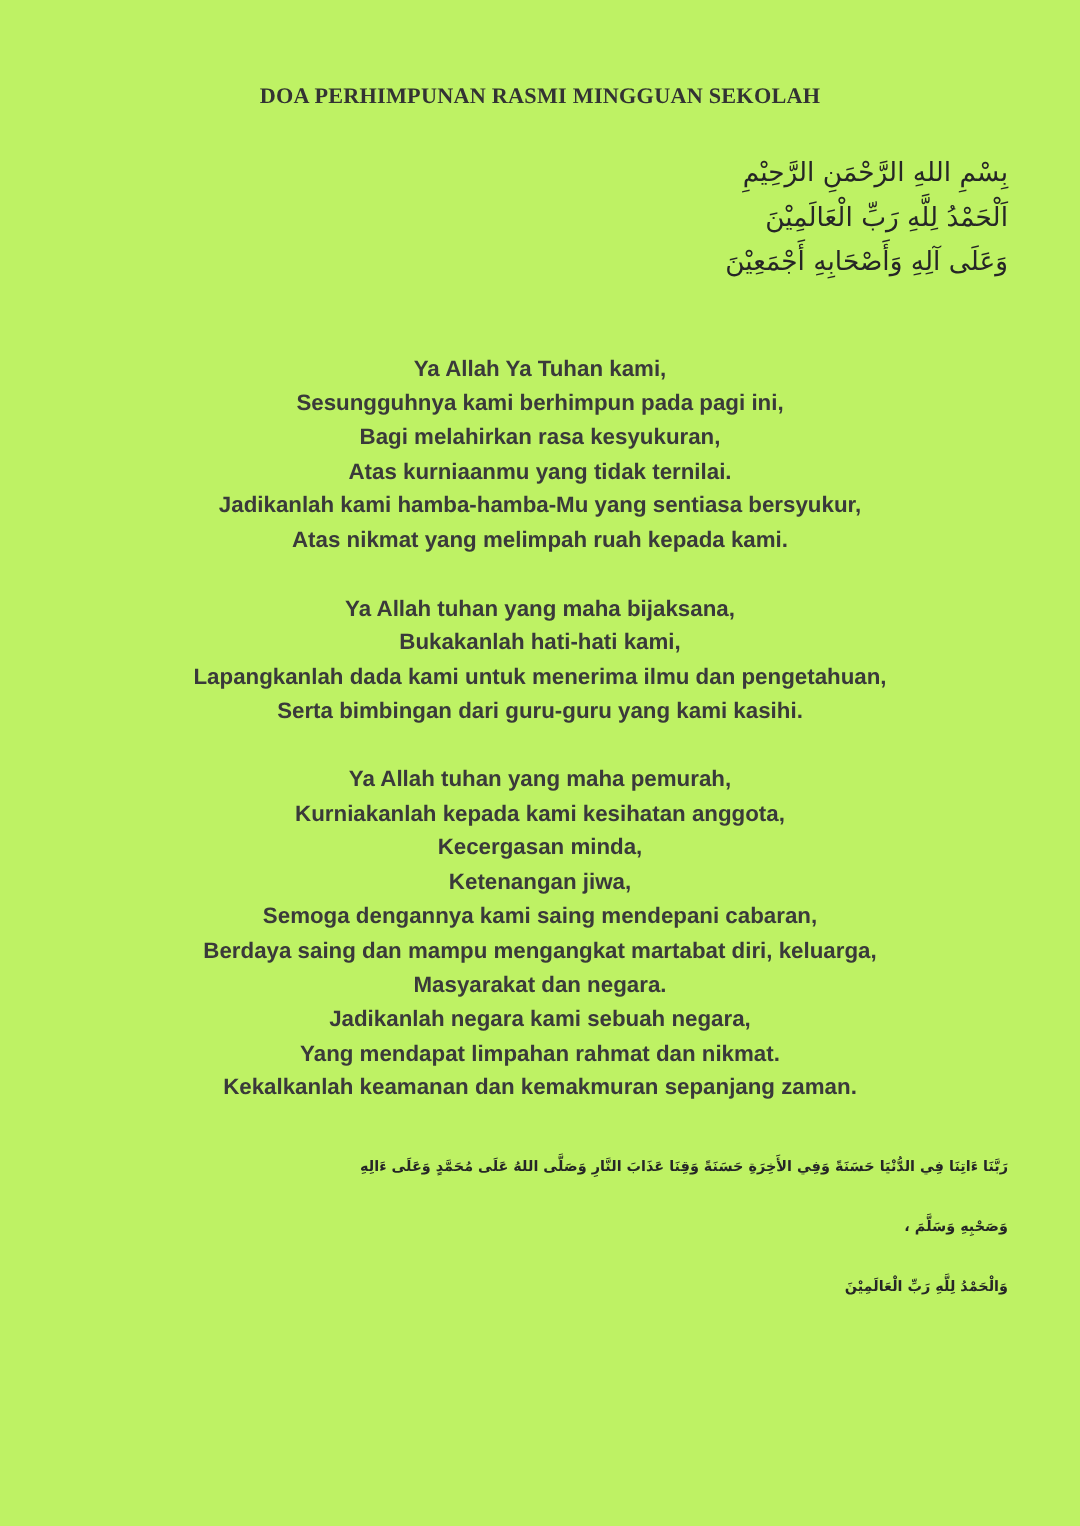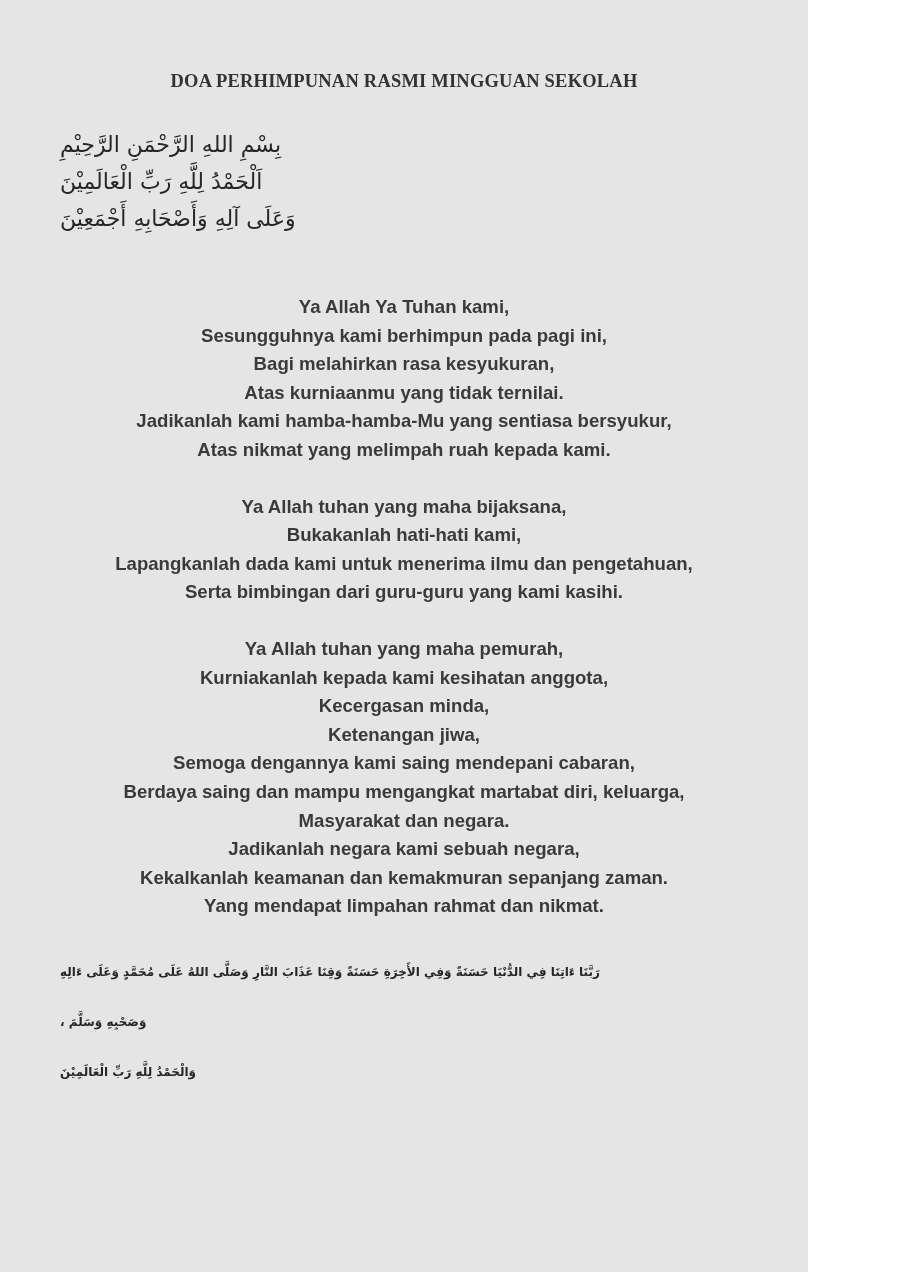--- a/index.html
+++ b/index.html
@@ -13,42 +13,42 @@
     width: 900px;
     height: 1272px;
     font-family: "Liberation Sans", sans-serif;
     color: #3a3a3a;
     -webkit-font-smoothing: antialiased;
     overflow: hidden;
   }
 
   .page {
     position: relative;
-    width: 808px;
+    width: 900px;
     height: 1272px;
-    background: #e5e5e5;
+    background: #bef264;
     box-sizing: border-box;
     padding: 0 60px;
   }
 
   
   .doc-title {
     text-align: center;
     font-family: "Liberation Serif", "DejaVu Serif", serif;
     font-weight: bold;
     font-size: 18.5px;
     letter-spacing: 0.2px;
     color: #333333;
     margin: 0;
     padding-top: 71px;
   }
 
   
   .arabic-block {
-    text-align: left;
+    text-align: right;
     direction: rtl;
     unicode-bidi: isolate;
     font-family: "DejaVu Sans", "Liberation Sans", sans-serif;
     color: #262626;
   }
 
   .arabic-opening {
     margin-top: 34px;
   }
 
@@ -122,22 +122,22 @@
       </div>
       <div class="stanza">
         <div class="verse-line">Ya Allah tuhan yang maha pemurah,</div>
         <div class="verse-line">Kurniakanlah kepada kami kesihatan anggota,</div>
         <div class="verse-line">Kecergasan minda,</div>
         <div class="verse-line">Ketenangan jiwa,</div>
         <div class="verse-line">Semoga dengannya kami saing mendepani cabaran,</div>
         <div class="verse-line">Berdaya saing dan mampu mengangkat martabat diri, keluarga,</div>
         <div class="verse-line">Masyarakat dan negara.</div>
         <div class="verse-line">Jadikanlah negara kami sebuah negara,</div>
+        <div class="verse-line">Yang mendapat limpahan rahmat dan nikmat.</div>
         <div class="verse-line">Kekalkanlah keamanan dan kemakmuran sepanjang zaman.</div>
-        <div class="verse-line">Yang mendapat limpahan rahmat dan nikmat.</div>
       </div>
     </div>
 
   <div class="arabic-block arabic-closing">
       <div class="arabic-line">رَبَّنَا ءَاتِنَا فِي الدُّنْيَا حَسَنَةً وَفِي الأَخِرَةِ حَسَنَةً وَقِنَا عَذَابَ النَّارِ وَصَلَّى اللهُ عَلَى مُحَمَّدٍ وَعَلَى ءَالِهِ</div>
       <div class="arabic-line">وَصَحْبِهِ وَسَلَّمَ ،</div>
       <div class="arabic-line">وَالْحَمْدُ لِلَّهِ رَبِّ الْعَالَمِيْنَ</div>
     </div>
 
 </div>

